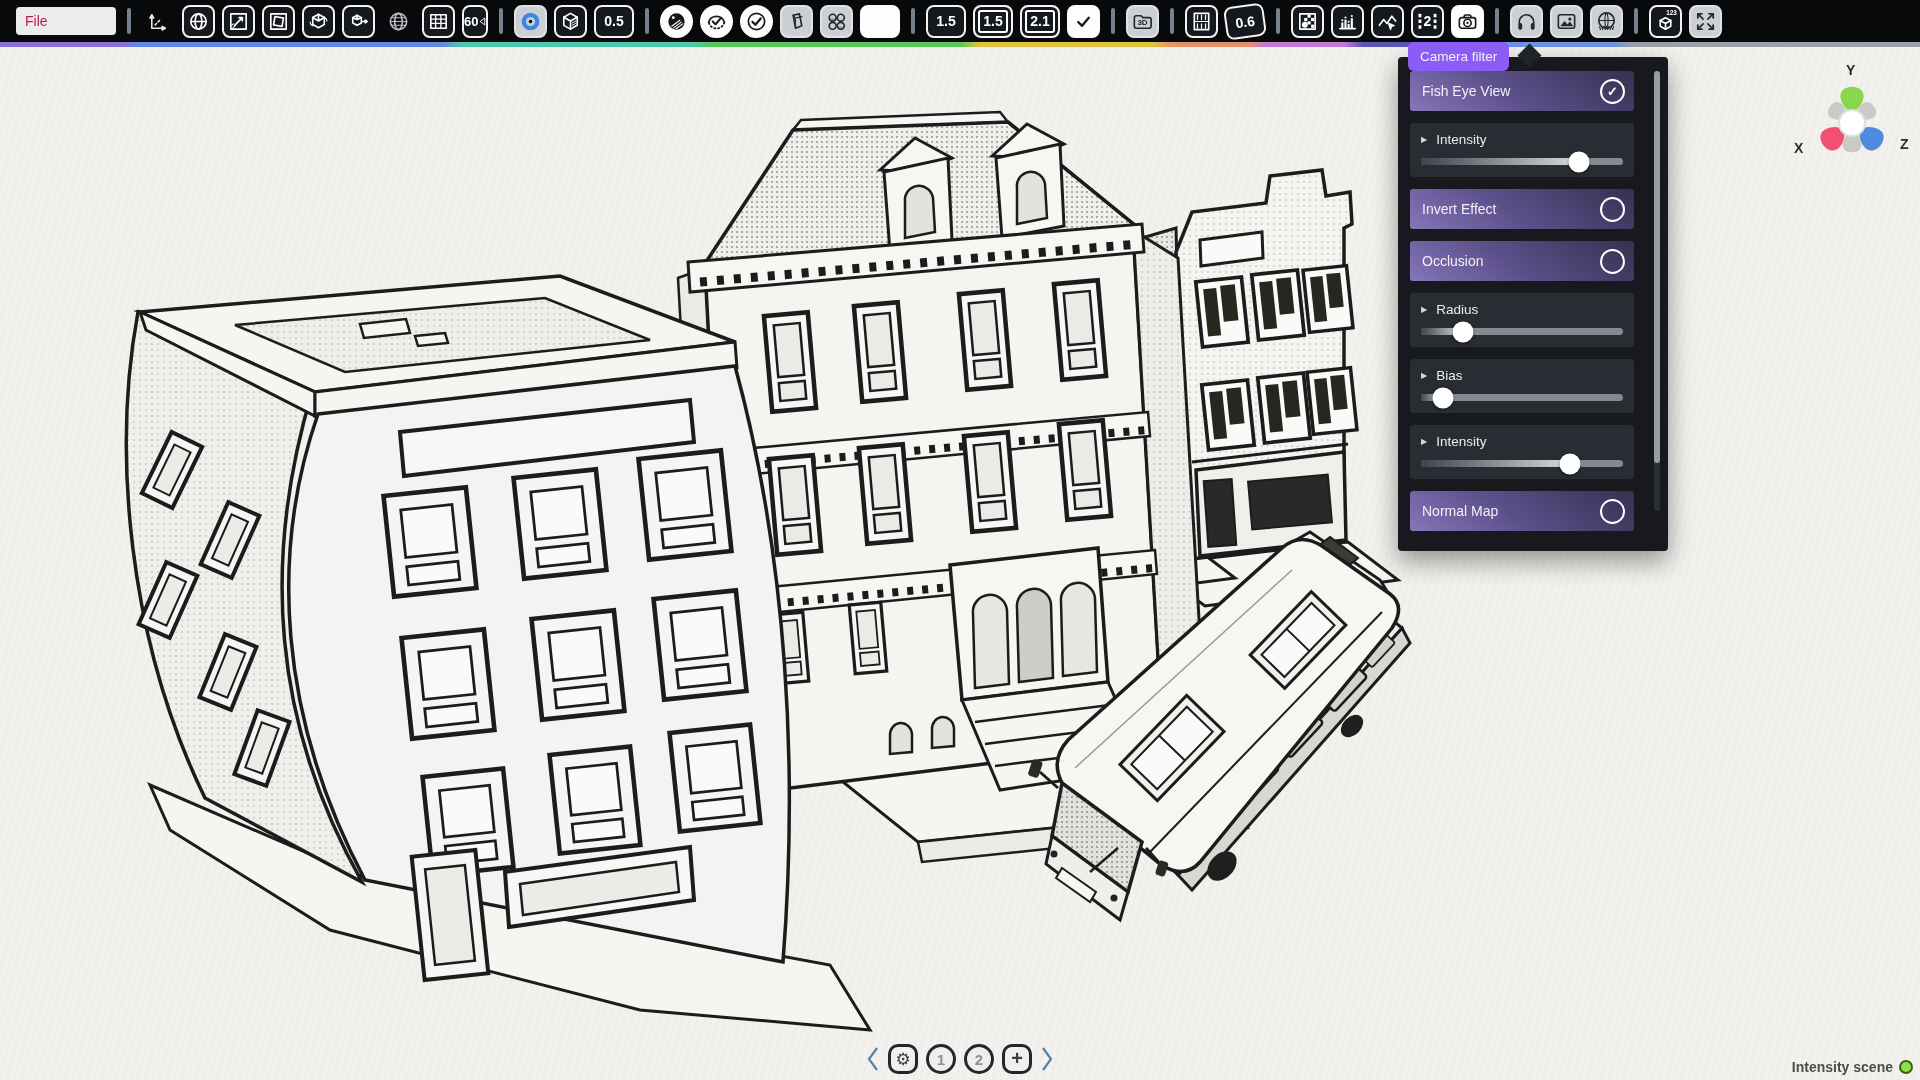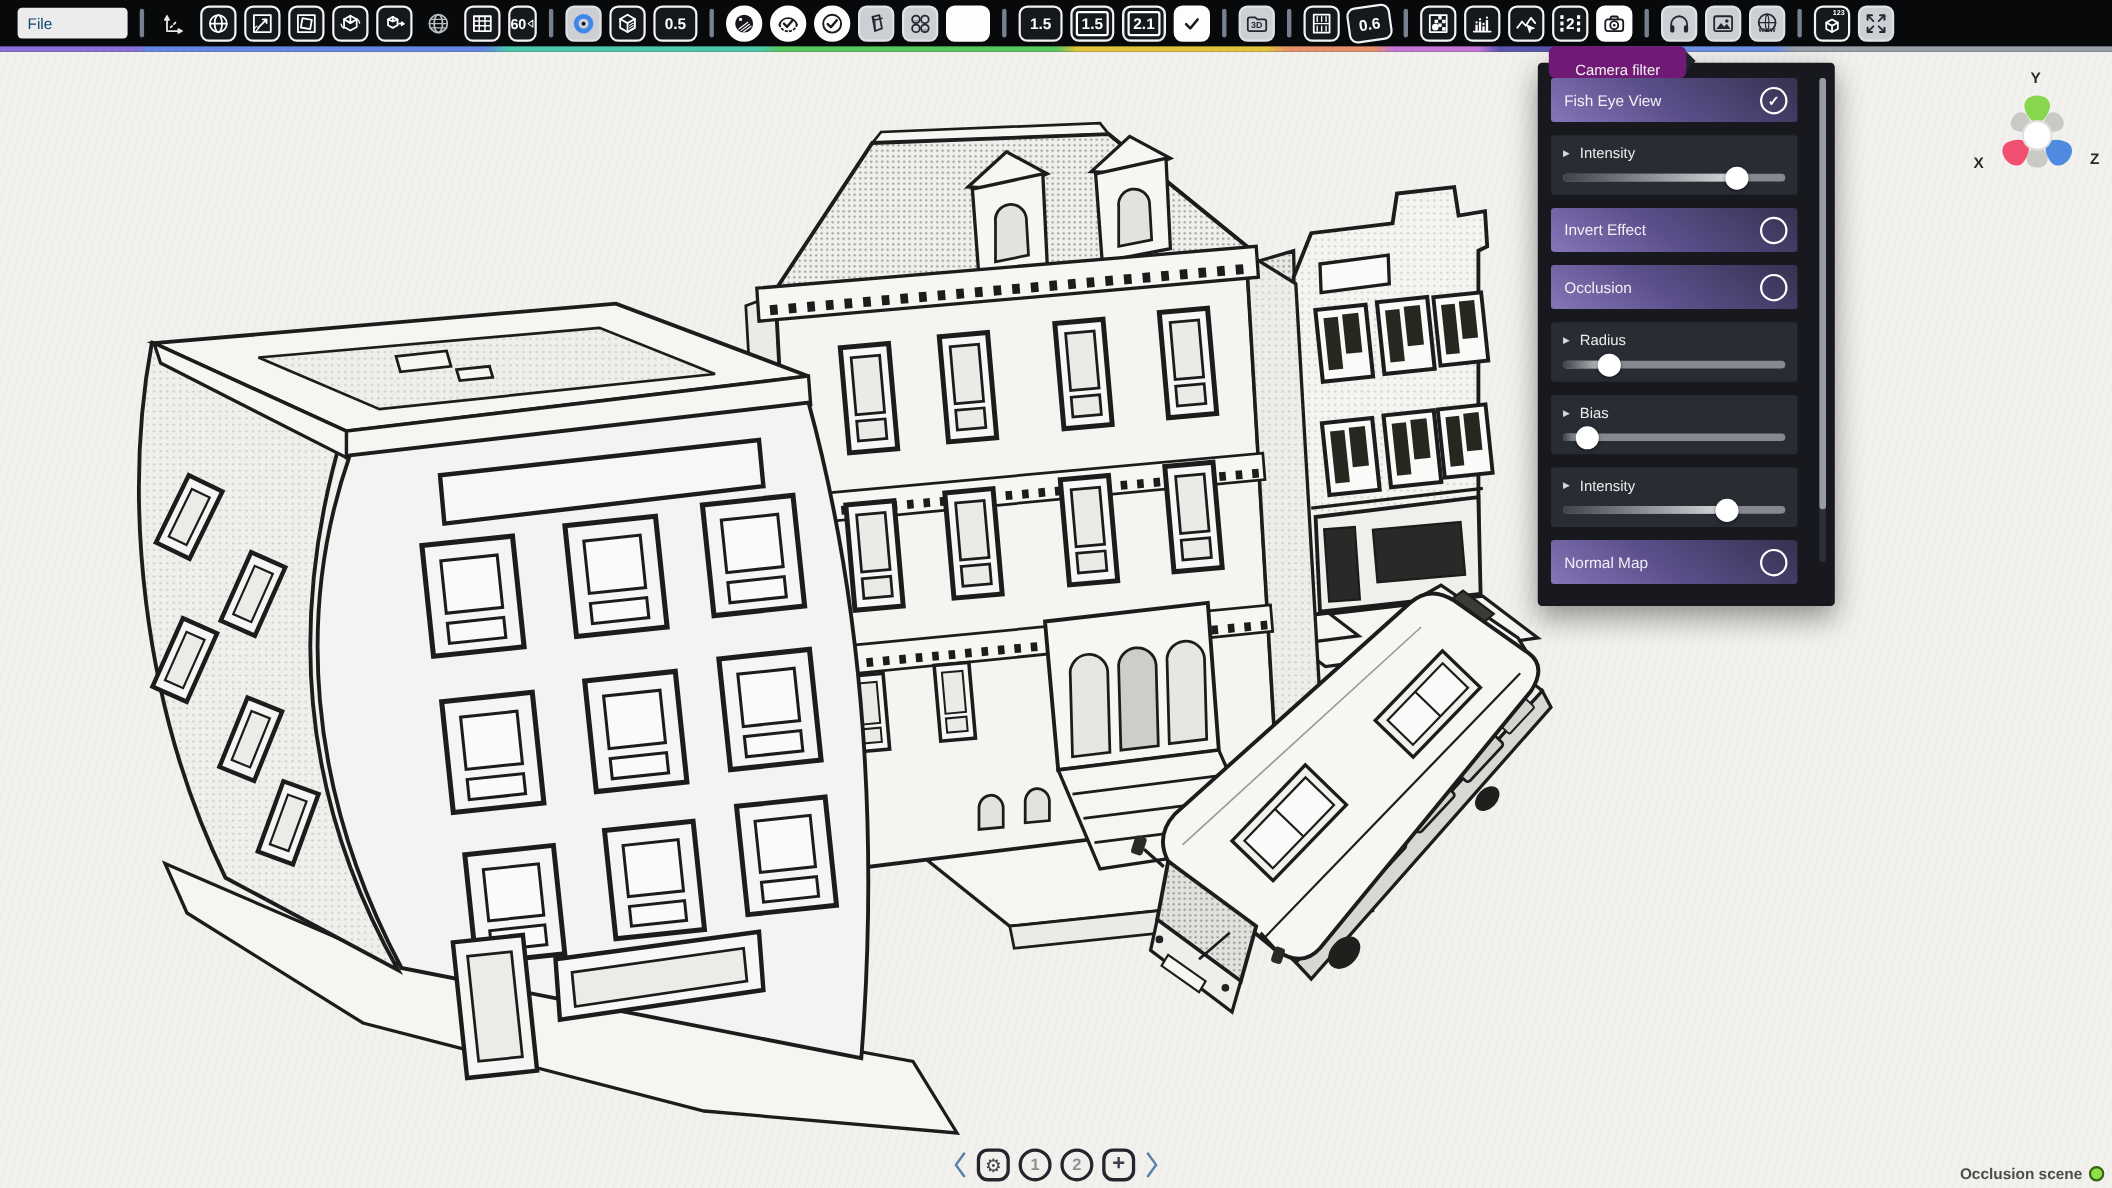--- a/index.html
+++ b/index.html
@@ -1,20 +1,20 @@
 <!DOCTYPE html>
 <html><head>
 <meta charset="utf-8">
 <style>
   html,body{margin:0;padding:0;width:1920px;height:1080px;overflow:hidden;
     font-family:"Liberation Sans",sans-serif;background:#0a0c0f;}
   
   .toolbar{position:absolute;left:0;top:0;width:1920px;height:42px;background:#07090b;
     display:flex;align-items:center;gap:7px;padding-left:16px;box-sizing:border-box;z-index:30;}
-  .filebtn{width:100px;height:28px;background:#ececec;border-radius:4px;color:#0c4a6e;
+  .filebtn{width:100px;height:28px;background:#ececec;border-radius:4px;color:#be185d;
     font-size:14px;display:flex;align-items:center;padding-left:9px;box-sizing:border-box;flex:none;}
   .sep{width:4px;height:26px;background:#76808e;border-radius:2px;flex:none;margin:0 4px;}
   .tb{width:33px;height:33px;border-radius:8px;display:flex;align-items:center;justify-content:center;
     box-sizing:border-box;flex:none;position:relative;}
   .tb svg{width:23px;height:23px;stroke:currentColor;fill:none;stroke-width:1.7;
     stroke-linecap:round;stroke-linejoin:round;}
   .tb.dark{background:#15181d;border:2px solid #f3f3f3;color:#fff;}
   .tb.nb{background:transparent;border:2px solid transparent;color:#e8e8e8;}
   .tb.light{background:#ccd0d5;border:2px solid #dfe2e6;color:#23272e;}
   .tb.white{background:#fdfdfd;border:2px solid #fdfdfd;color:#16191e;}
@@ -46,22 +46,22 @@
   .nbtn.circ{border-radius:50%;}
   .nbtn .g{font-size:17px;color:#3a4047;line-height:1;}
   .nbtn .d{font-size:15px;font-weight:bold;color:#8d9196;line-height:1;}
   .nbtn .p{font-size:20px;font-weight:bold;color:#3a4047;line-height:1;margin-top:-2px;}
   .chev{width:14px;height:26px;}
   
   .status{position:absolute;right:7px;bottom:5px;display:flex;align-items:center;gap:6px;}
   .status .nm{font-size:14px;font-weight:bold;color:#4c4c4c;}
   .dot{width:14px;height:14px;border-radius:50%;background:#8de049;border:2px solid #356312;box-sizing:border-box;}
   
-  .tooltip{position:absolute;left:1408px;top:42px;height:29px;padding:0 24px;background:#701a75;
-    border-radius:6px;color:#f2f2f2;font-size:13.5px;display:flex;align-items:flex-end;z-index:42;}
+  .tooltip{position:absolute;left:1408px;top:42px;height:29px;padding:0 12px;background:#8b5cf6;
+    border-radius:6px;color:#f2f2f2;font-size:13.5px;display:flex;align-items:center;z-index:42;}
   .diamond{position:absolute;left:1521px;top:47px;width:17px;height:17px;background:#202329;
     transform:rotate(45deg);z-index:41;}
   .panel{position:absolute;left:1398px;top:57px;width:270px;height:494px;background:#17191e;
     border-radius:4px;box-shadow:0 10px 26px rgba(0,0,0,.4);z-index:40;box-sizing:border-box;
     padding:14px 34px 12px 12px;display:flex;flex-direction:column;gap:12px;}
   .scrollbar{position:absolute;right:8px;top:14px;width:6px;height:440px;border-radius:3px;background:#2c2f35;}
   .scrollthumb{position:absolute;left:0;top:0;width:6px;height:392px;border-radius:3px;background:#989da5;}
   .row{border-radius:3px;box-sizing:border-box;}
   .row.toggle{height:40px;flex:none;display:flex;align-items:center;justify-content:space-between;
     padding:0 9px 0 12px;background:linear-gradient(38deg,#8576b8 0%,#5b4f8a 45%,#363150 100%);}
@@ -551,21 +551,21 @@
       </div>
     <div class="nbtn">
         <span class="p">+</span>
       </div>
     <svg class="chev" viewBox="0 0 14 26">
         <path d="M3 2l8 11-8 11" fill="none" stroke="#5580ab" stroke-width="2.2"></path>
       </svg>
   </div>
 
   <div class="status">
-    <span class="nm">Occlusion scene</span>
+    <span class="nm">Intensity scene</span>
     <span class="dot"></span>
   </div>
 </div>
 
 <div class="panel">
   <div class="row toggle">
     <span class="lbl">Fish Eye View</span>
     <span class="circle on">
         <span class="ck">✓</span>
       </span>

